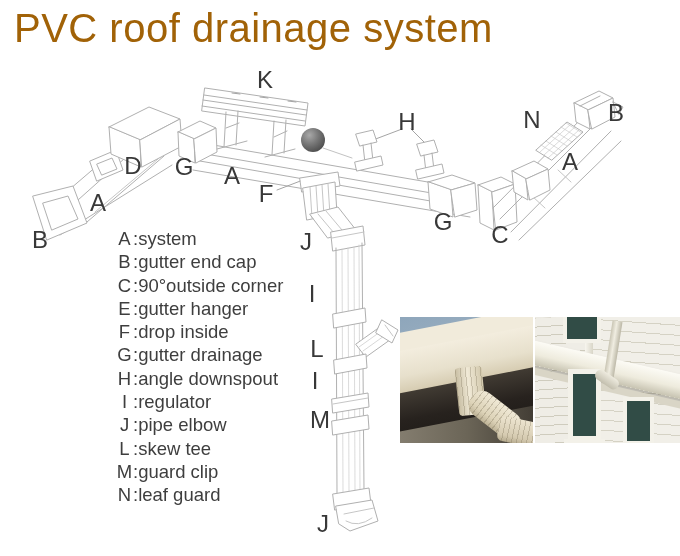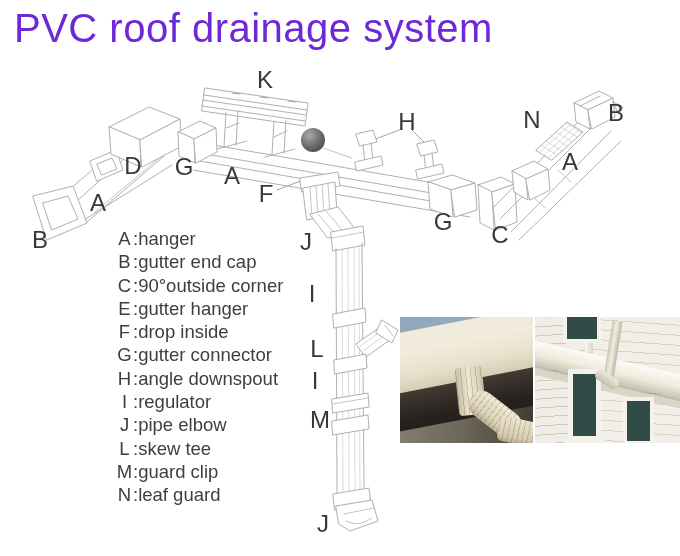--- a/index.html
+++ b/index.html
@@ -2,21 +2,21 @@
 <html><head>
 <meta charset="utf-8">
 <style>
   html,body{margin:0;padding:0;background:#fff;}
   .stage{
     position:relative;width:680px;height:556px;background:#ffffff;overflow:hidden;
     font-family:"Liberation Sans",sans-serif;
   }
   .title{
     position:absolute;left:14px;top:6px;margin:0;
-    font-size:40px;font-weight:400;letter-spacing:.5px;color:#6d28d9;
+    font-size:40px;font-weight:400;letter-spacing:.5px;color:#a16207;
     font-family:"Liberation Sans",sans-serif;white-space:nowrap;
   }
   svg.lineart{position:absolute;left:0;top:0;}
   
   .dlabel{
     position:absolute;transform:translate(-50%,-50%);
     font-size:24px;color:#383838;line-height:1;white-space:nowrap;
   }
   
   .legend{position:absolute;left:116px;top:227px;font-size:18.5px;color:#3e3e3e;}
@@ -206,26 +206,26 @@
       <div class="dlabel" style="left: 500px; top: 235px;">C</div>
       <div class="dlabel" style="left: 306px; top: 242px;">J</div>
       <div class="dlabel" style="left: 312px; top: 294px;">I</div>
       <div class="dlabel" style="left: 317px; top: 349px;">L</div>
       <div class="dlabel" style="left: 315px; top: 381px;">I</div>
       <div class="dlabel" style="left: 320px; top: 420px;">M</div>
       <div class="dlabel" style="left: 323px; top: 524px;">J</div>
     </div>
 
   <div id="legend" class="legend">
-      <div class="legend-row"><span class="lk">A</span><span class="lc">:</span><span class="ll">hanger</span></div>
+      <div class="legend-row"><span class="lk">A</span><span class="lc">:</span><span class="ll">system</span></div>
       <div class="legend-row"><span class="lk">B</span><span class="lc">:</span><span class="ll">gutter end cap</span></div>
       <div class="legend-row"><span class="lk">C</span><span class="lc">:</span><span class="ll">90°outside corner</span></div>
       <div class="legend-row"><span class="lk">E</span><span class="lc">:</span><span class="ll">gutter hanger</span></div>
       <div class="legend-row"><span class="lk">F</span><span class="lc">:</span><span class="ll">drop inside</span></div>
-      <div class="legend-row"><span class="lk">G</span><span class="lc">:</span><span class="ll">gutter connector</span></div>
+      <div class="legend-row"><span class="lk">G</span><span class="lc">:</span><span class="ll">gutter drainage</span></div>
       <div class="legend-row"><span class="lk">H</span><span class="lc">:</span><span class="ll">angle downspout</span></div>
       <div class="legend-row"><span class="lk">I</span><span class="lc">:</span><span class="ll">regulator</span></div>
       <div class="legend-row"><span class="lk">J</span><span class="lc">:</span><span class="ll">pipe elbow</span></div>
       <div class="legend-row"><span class="lk">L</span><span class="lc">:</span><span class="ll">skew tee</span></div>
       <div class="legend-row"><span class="lk">M</span><span class="lc">:</span><span class="ll">guard clip</span></div>
       <div class="legend-row"><span class="lk">N</span><span class="lc">:</span><span class="ll">leaf guard</span></div>
     </div>
 
   <div class="photo photo-left">
     <div class="lp-rooftop"></div>

